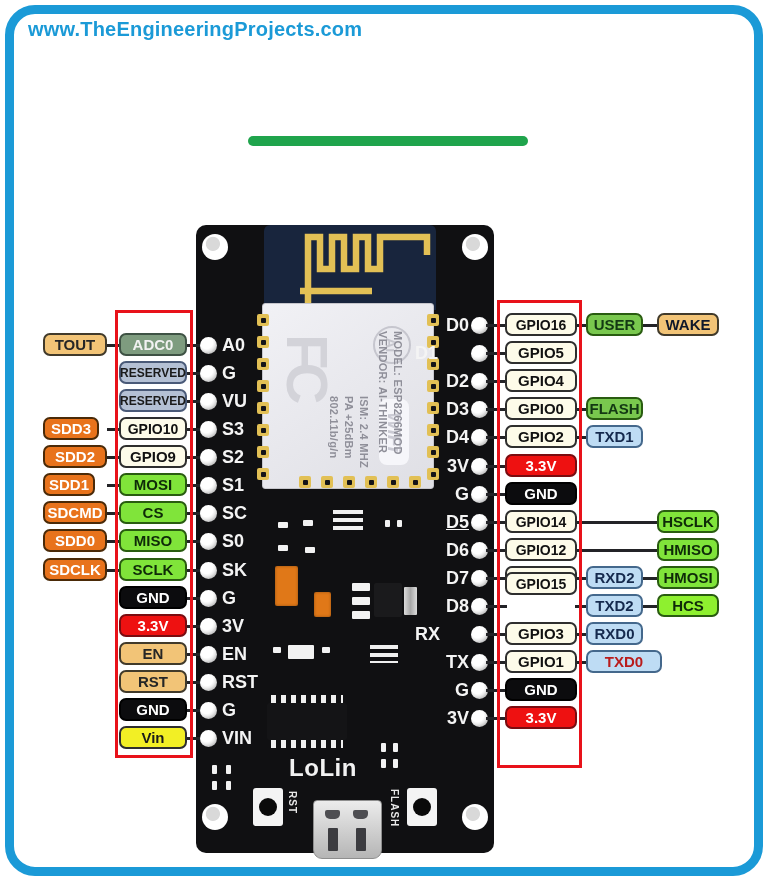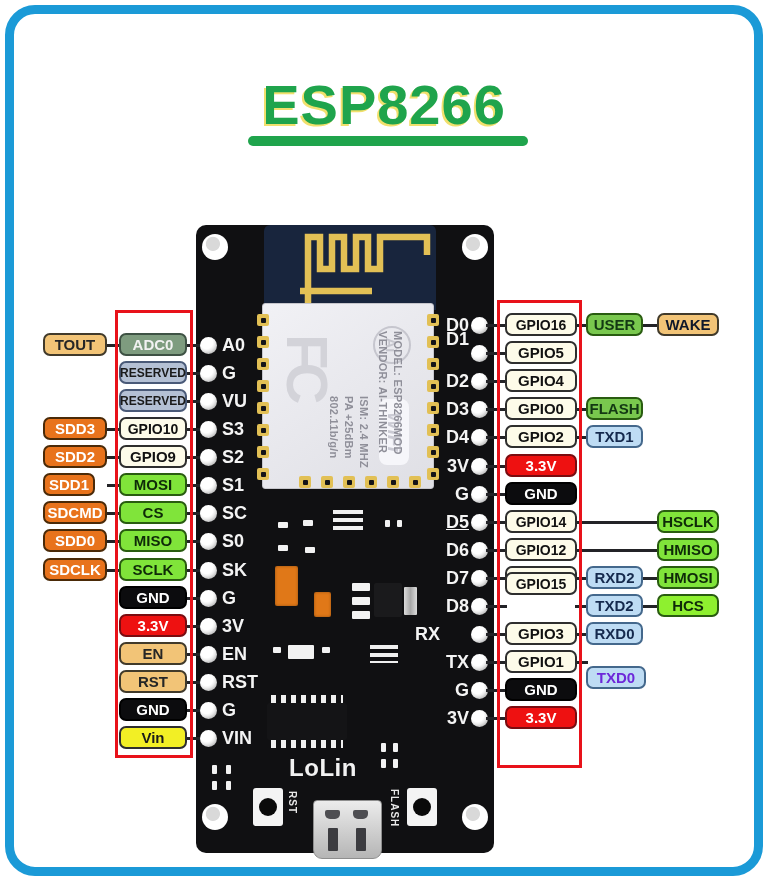--- a/index.html
+++ b/index.html
@@ -47,21 +47,21 @@
   .badge{position:absolute;height:23px;display:flex;align-items:center;justify-content:center;border-radius:7px;border:2px solid #000;font-weight:bold;z-index:4;box-sizing:border-box;white-space:nowrap;}
   .pin-hole{position:absolute;width:17px;height:17px;border-radius:50%;z-index:2;
             background:radial-gradient(circle at 38% 32%, #ffffff 0 40%, #ECECEC 55%, #ABABAB 85%, #8B8B8B 100%);}
   .pin-label{position:absolute;font-size:18px;font-weight:bold;color:#F4F4F4;z-index:2;line-height:22px;text-align:center;}
 </style>
 </head>
 <body>
 
 <div id="stage">
   <div class="frame" style="border-color: rgb(27, 154, 215);"></div>
-  <div class="title" style="color: rgb(31, 164, 76);">ESP8266</div>
+  <div class="watermark" style="color: rgb(27, 154, 215);">www.TheEngineeringProjects.com</div>
   <div class="title-underline" style="background: rgb(31, 164, 76);"></div>
 
   <div class="board">
     <div class="hole" style="left:6px;top:9px"></div>
     <div class="hole" style="left:266px;top:9px"></div>
     <div class="hole" style="left:6px;top:579px"></div>
     <div class="hole" style="left:266px;top:579px"></div>
 
     <div class="antenna">
       <svg width="172" height="85" viewBox="0 0 172 85">
@@ -172,21 +172,21 @@
       <div class="pin-hole" style="left: 199.5px; top: 336.5px;"></div>
       <div class="pin-label" style="left: 222px; top: 334px;">A0</div>
       <div class="badge" style="left: 119px; top: 361px; width: 68px; background: rgb(180, 192, 212); border-color: rgb(74, 90, 120); color: rgb(26, 26, 26); font-size: 12px;">RESERVED</div>
       <div class="cline" style="left: 186px; top: 372px; width: 15px;"></div>
       <div class="pin-hole" style="left: 199.5px; top: 364.5px;"></div>
       <div class="pin-label" style="left: 222px; top: 362px;">G</div>
       <div class="badge" style="left: 119px; top: 389px; width: 68px; background: rgb(180, 192, 212); border-color: rgb(74, 90, 120); color: rgb(26, 26, 26); font-size: 12px;">RESERVED</div>
       <div class="cline" style="left: 186px; top: 400px; width: 15px;"></div>
       <div class="pin-hole" style="left: 199.5px; top: 392.5px;"></div>
       <div class="pin-label" style="left: 222px; top: 390px;">VU</div>
-      <div class="badge" style="left: 43px; top: 417px; width: 64px; background: rgb(232, 115, 28); border-color: rgb(74, 42, 8); color: rgb(255, 255, 255); font-size: 15px;">SDD3</div>
+      <div class="badge" style="left: 43px; top: 417px; width: 56px; background: rgb(232, 115, 28); border-color: rgb(74, 42, 8); color: rgb(255, 255, 255); font-size: 15px;">SDD3</div>
       <div class="cline" style="left: 107px; top: 428px; width: 14px;"></div>
       <div class="badge" style="left: 119px; top: 417px; width: 68px; background: rgb(253, 251, 233); border-color: rgb(46, 46, 46); color: rgb(17, 17, 17); font-size: 14px;">GPIO10</div>
       <div class="cline" style="left: 186px; top: 428px; width: 15px;"></div>
       <div class="pin-hole" style="left: 199.5px; top: 420.5px;"></div>
       <div class="pin-label" style="left: 222px; top: 418px;">S3</div>
       <div class="badge" style="left: 43px; top: 445px; width: 64px; background: rgb(232, 115, 28); border-color: rgb(74, 42, 8); color: rgb(255, 255, 255); font-size: 15px;">SDD2</div>
       <div class="cline" style="left: 107px; top: 456px; width: 14px;"></div>
       <div class="badge" style="left: 119px; top: 445px; width: 68px; background: rgb(253, 251, 233); border-color: rgb(46, 46, 46); color: rgb(17, 17, 17); font-size: 15px;">GPIO9</div>
       <div class="cline" style="left: 186px; top: 456px; width: 15px;"></div>
       <div class="pin-hole" style="left: 199.5px; top: 448.5px;"></div>
@@ -240,21 +240,21 @@
       <div class="pin-hole" style="left: 199.5px; top: 729.5px;"></div>
       <div class="pin-label" style="left: 222px; top: 727px;">VIN</div>
       <div class="pin-label" style="left: 415px; top: 314px; width: 54px; text-align: right;">D0</div>
       <div class="pin-hole" style="left: 470.5px; top: 316.5px;"></div>
       <div class="cline" style="left: 486px; top: 324px; width: 21px;"></div>
       <div class="badge" style="left: 505px; top: 313px; width: 72px; background: rgb(253, 251, 233); border-color: rgb(46, 46, 46); color: rgb(17, 17, 17); font-size: 14px;">GPIO16</div>
       <div class="cline" style="left: 575px; top: 324px; width: 13px;"></div>
       <div class="badge" style="left: 586px; top: 313px; width: 57px; background: rgb(121, 200, 78); border-color: rgb(41, 92, 16); color: rgb(19, 56, 19); font-size: 15px;">USER</div>
       <div class="cline" style="left: 642px; top: 324px; width: 18px;"></div>
       <div class="badge" style="left: 657px; top: 313px; width: 62px; background: rgb(242, 196, 119); border-color: rgb(65, 58, 42); color: #0f172a; font-size: 15px;">WAKE</div>
-      <div class="pin-label" style="left: 415px; top: 328px; width: 54px; text-align: right;">D1</div>
+      <div class="pin-label" style="left: 415px; top: 342px; width: 54px; text-align: left;">D1</div>
       <div class="pin-hole" style="left: 470.5px; top: 344.5px;"></div>
       <div class="cline" style="left: 486px; top: 352px; width: 21px;"></div>
       <div class="badge" style="left: 505px; top: 341px; width: 72px; background: rgb(253, 251, 233); border-color: rgb(46, 46, 46); color: rgb(17, 17, 17); font-size: 15px;">GPIO5</div>
       <div class="pin-label" style="left: 415px; top: 370px; width: 54px; text-align: right;">D2</div>
       <div class="pin-hole" style="left: 470.5px; top: 372.5px;"></div>
       <div class="cline" style="left: 486px; top: 380px; width: 21px;"></div>
       <div class="badge" style="left: 505px; top: 369px; width: 72px; background: rgb(253, 251, 233); border-color: rgb(46, 46, 46); color: rgb(17, 17, 17); font-size: 15px;">GPIO4</div>
       <div class="pin-label" style="left: 415px; top: 398px; width: 54px; text-align: right;">D3</div>
       <div class="pin-hole" style="left: 470.5px; top: 400.5px;"></div>
       <div class="cline" style="left: 486px; top: 408px; width: 21px;"></div>
@@ -307,21 +307,21 @@
       <div class="pin-hole" style="left: 470.5px; top: 625.5px;"></div>
       <div class="cline" style="left: 486px; top: 633px; width: 21px;"></div>
       <div class="badge" style="left: 505px; top: 622px; width: 72px; background: rgb(253, 251, 233); border-color: rgb(46, 46, 46); color: rgb(17, 17, 17); font-size: 15px;">GPIO3</div>
       <div class="cline" style="left: 575px; top: 633px; width: 13px;"></div>
       <div class="badge" style="left: 586px; top: 622px; width: 57px; background: rgb(190, 220, 244); border-color: rgb(68, 104, 140); color: rgb(21, 42, 78); font-size: 15px;">RXD0</div>
       <div class="pin-label" style="left: 415px; top: 651px; width: 54px; text-align: right;">TX</div>
       <div class="pin-hole" style="left: 470.5px; top: 653.5px;"></div>
       <div class="cline" style="left: 486px; top: 661px; width: 21px;"></div>
       <div class="badge" style="left: 505px; top: 650px; width: 72px; background: rgb(253, 251, 233); border-color: rgb(46, 46, 46); color: rgb(17, 17, 17); font-size: 15px;">GPIO1</div>
       <div class="cline" style="left: 575px; top: 661px; width: 13px;"></div>
-      <div class="badge" style="left: 586px; top: 650px; width: 60px; background: rgb(190, 220, 244); border-color: rgb(68, 104, 140); color: #6d28d9; font-size: 15px; margin-top: 16px;">TXD0</div>
+      <div class="badge" style="left: 586px; top: 650px; width: 76px; background: rgb(190, 220, 244); border-color: rgb(68, 104, 140); color: #b91c1c; font-size: 15px;">TXD0</div>
       <div class="pin-label" style="left: 415px; top: 679px; width: 54px; text-align: right;">G</div>
       <div class="pin-hole" style="left: 470.5px; top: 681.5px;"></div>
       <div class="cline" style="left: 486px; top: 689px; width: 21px;"></div>
       <div class="badge" style="left: 505px; top: 678px; width: 72px; background: rgb(12, 12, 14); border-color: rgb(0, 0, 0); color: rgb(255, 255, 255); font-size: 15px;">GND</div>
       <div class="pin-label" style="left: 415px; top: 707px; width: 54px; text-align: right;">3V</div>
       <div class="pin-hole" style="left: 470.5px; top: 709.5px;"></div>
       <div class="cline" style="left: 486px; top: 717px; width: 21px;"></div>
       <div class="badge" style="left: 505px; top: 706px; width: 72px; background: rgb(238, 17, 17); border-color: rgb(122, 12, 16); color: rgb(255, 255, 255); font-size: 15px;">3.3V</div>
     </div>
 </div>

